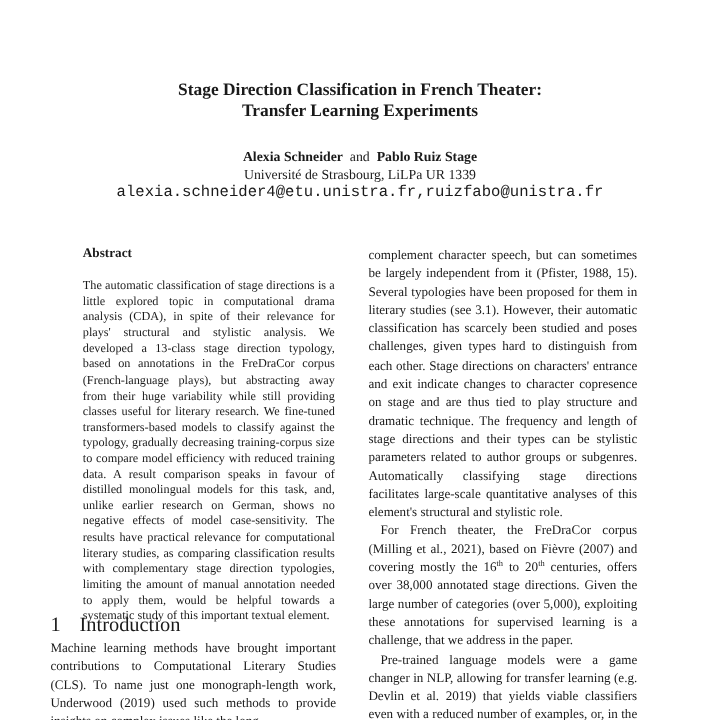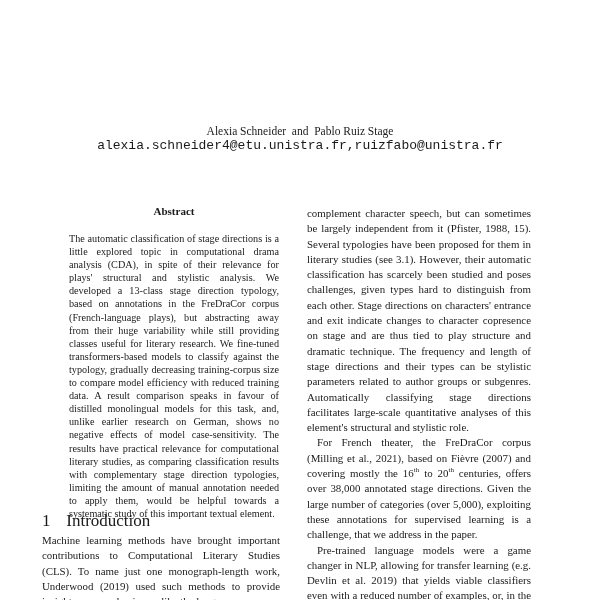--- a/index.html
+++ b/index.html
@@ -2,49 +2,52 @@
 <html><head>
 <meta charset="utf-8">
 <style>
   html, body { margin:0; padding:0; background:#ffffff; }
   body { width:600px; height:600px; overflow:hidden; position:relative;
          font-family:"Liberation Serif", serif; color:#1a1a1a; }
   .title { position:absolute; left:0; width:600px; top:66px; text-align:center;
            font-weight:bold; font-size:14.5px; line-height:18px; }
   .authors { position:absolute; left:0; width:600px; top:124px; text-align:center;
              font-size:11.5px; line-height:14.5px; }
-  .authors b { font-weight:normal; }
+  .authors b { font-weight:bold; }
   .email { font-family:"Liberation Mono", monospace; font-size:13px; }
   .col { position:absolute; font-size:10.2px; line-height:13.1px; text-align:justify; }
   .col-left { left:69px; width:210px; }
   .col-right { left:307px; width:224px; font-size:10.9px; line-height:15.3px; }
-  .abs-head { position:absolute; left:69px; width:210px; top:205px; text-align:center;
+  .abs-head { position:absolute; left:69px; width:210px; top:205px; text-align:left;
               font-weight:bold; font-size:11px; }
   .abstract { top:232px; }
   .sec-head { position:absolute; left:42px; top:511px; font-weight:normal; font-size:17px; }
   .sec-head .num { display:inline-block; width:20px; }
   .intro { position:absolute; left:42px; width:238px; top:533px; font-size:10.9px;
            line-height:15.3px; text-align:justify; }
   .right-text { top:206px; }
   p { margin:0; }
   .indent { text-indent:10px; }
   sup { font-size:7px; line-height:0; }
 </style>
 </head>
 <body>
 
 <div class="title">
+  <div>Stage Direction Classification in French Theater:</div>
+  <div>Transfer Learning Experiments</div>
 </div>
 
 <div class="authors">
   <div>
     <b>Alexia Schneider</b>&nbsp;
     <span>and</span>&nbsp;
     <b>Pablo Ruiz Stage</b>
   </div>
+  <div>Université de Strasbourg, LiLPa UR 1339</div>
   <div class="email">alexia.schneider4@etu.unistra.fr,ruizfabo@unistra.fr</div>
 </div>
 
 <div class="abs-head">Abstract</div>
 <div class="col col-left abstract">
   <p>The automatic classification of stage directions is a little explored topic in computational drama analysis (CDA), in spite of their relevance for plays' structural and stylistic analysis. We developed a 13-class stage direction typology, based on annotations in the FreDraCor corpus (French-language plays), but abstracting away from their huge variability while still providing classes useful for literary research. We fine-tuned transformers-based models to classify against the typology, gradually decreasing training-corpus size to compare model efficiency with reduced training data. A result comparison speaks in favour of distilled monolingual models for this task, and, unlike earlier research on German, shows no negative effects of model case-sensitivity. The results have practical relevance for computational literary studies, as comparing classification results with complementary stage direction typologies, limiting the amount of manual annotation needed to apply them, would be helpful towards a systematic study of this important textual element.</p>
 </div>
 
 <div class="sec-head">
   <span class="num">1</span>

